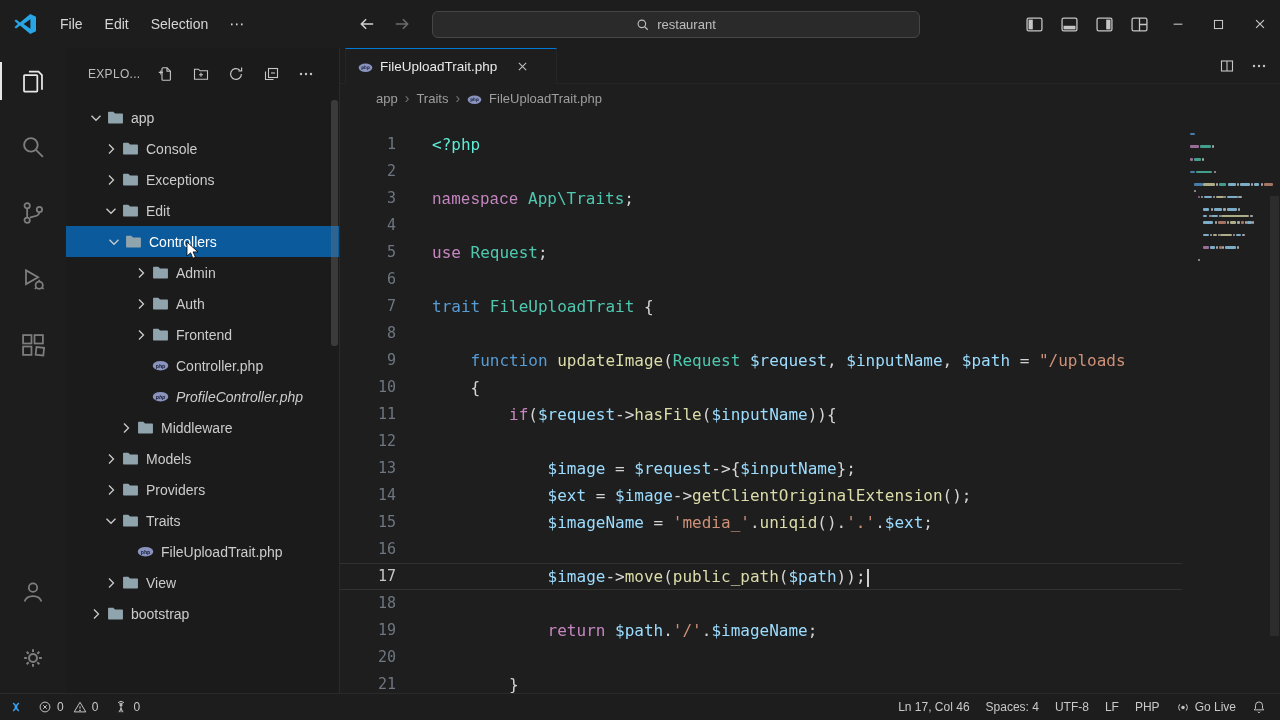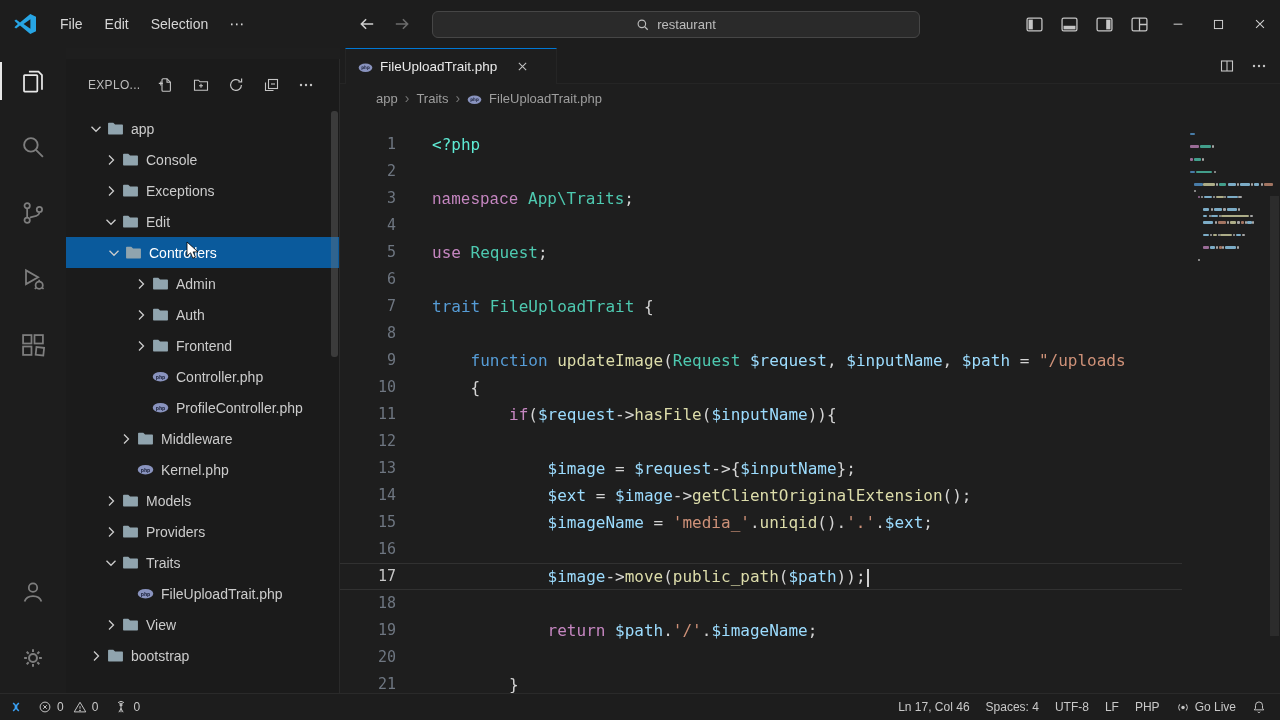--- a/index.html
+++ b/index.html
@@ -21,21 +21,21 @@
   .win-btn { width:41px; height:48px; display:flex; align-items:center; justify-content:center; color:#cfcfcf; }
 
   
   .activitybar { position:absolute; top:48px; left:0; width:66px; height:645px; background:#1d1d1d; z-index:4; }
   .ab-item { width:66px; height:66px; display:flex; align-items:center; justify-content:center; color:#7e7e7e; position:relative; }
   .ab-item.active { color:#e7e7e7; }
   .ab-item.active::before { content:""; position:absolute; left:0; top:14px; bottom:14px; width:2px; background:#e7e7e7; }
   .ab-bottom { position:absolute; bottom:2px; left:0; }
 
   
-  .sidebar { position:absolute; top:59px; left:66px; width:274px; height:645px; background:#1b1b1b; border-right:1px solid #2a2a2a; overflow:hidden; z-index:3; }
+  .sidebar { position:absolute; top:48px; left:66px; width:274px; height:645px; background:#1b1b1b; border-right:1px solid #2a2a2a; overflow:hidden; z-index:3; }
   .sb-header { height:52px; display:flex; align-items:center; padding:0 8px 0 22px; }
   .sb-title { font-size:12px; color:#bcbcbc; letter-spacing:.3px; white-space:nowrap; }
   .sb-actions { display:flex; align-items:center; margin-left:12px; gap:7px; }
   .sb-action { width:28px; height:26px; display:flex; align-items:center; justify-content:center; color:#c5c5c5; border-radius:5px; }
   .tree { position:absolute; top:54px; left:0; right:0; }
   .tree-row { height:31px; display:flex; align-items:center; font-size:14px; color:#cccccc; white-space:nowrap; overflow:hidden; }
   .tree-row.selected { color:#ffffff; }
   .chev { width:16px; height:16px; flex:none; display:flex; align-items:center; justify-content:center; }
   .t-icon { width:17px; height:17px; flex:none; margin:0 7px 0 3px; }
   .sb-scrollbar { position:absolute; right:1px; top:52px; width:7px; height:246px; background:rgba(121,121,121,0.35); border-radius:3px; }
@@ -356,21 +356,21 @@
       <div class="tree-row" style="padding-left: 67px;">
         <span class="chev"></span>
         <span class="t-icon">
           <svg width="17" height="17" viewBox="0 0 16 16">
             <ellipse cx="8" cy="8.2" rx="7.3" ry="4.5" fill="#8993be"></ellipse>
             <text x="8" y="10.1" text-anchor="middle" font-size="5" font-weight="bold" fill="#1a2038" font-family="DejaVu Sans Mono, monospace">php</text>
           </svg>
         </span>
         <span>Controller.php</span>
       </div>
-      <div class="tree-row" style="padding-left: 67px;">
+      <div class="tree-row" style="padding-left: 67px; font-style: italic;">
         <span class="chev"></span>
         <span class="t-icon">
           <svg width="17" height="17" viewBox="0 0 16 16">
             <ellipse cx="8" cy="8.2" rx="7.3" ry="4.5" fill="#8993be"></ellipse>
             <text x="8" y="10.1" text-anchor="middle" font-size="5" font-weight="bold" fill="#1a2038" font-family="DejaVu Sans Mono, monospace">php</text>
           </svg>
         </span>
         <span>ProfileController.php</span>
       </div>
       <div class="tree-row" style="padding-left: 52px;">
@@ -378,30 +378,20 @@
           <svg width="16" height="16" viewBox="0 0 16 16">
             <path d="M6 3.5L10.5 8 6 12.5" fill="none" stroke="#cccccc" stroke-width="1.3"></path>
           </svg>
         </span>
         <span class="t-icon">
           <svg width="17" height="17" viewBox="0 0 16 16">
             <path d="M1 3.2c0-.4.3-.7.7-.7h4.2l1.7 1.7h6.7c.4 0 .7.3.7.7v8c0 .4-.3.7-.7.7H1.7a.7.7 0 0 1-.7-.7z" fill="#90a4ae"></path>
           </svg>
         </span>
         <span>Middleware</span>
-      </div>
-      <div class="tree-row" style="padding-left: 52px;">
-        <span class="chev"></span>
-        <span class="t-icon">
-          <svg width="17" height="17" viewBox="0 0 16 16">
-            <ellipse cx="8" cy="8.2" rx="7.3" ry="4.5" fill="#8993be"></ellipse>
-            <text x="8" y="10.1" text-anchor="middle" font-size="5" font-weight="bold" fill="#1a2038" font-family="DejaVu Sans Mono, monospace">php</text>
-          </svg>
-        </span>
-        <span>Kernel.php</span>
       </div>
       <div class="tree-row" style="padding-left: 37px;">
         <span class="chev">
           <svg width="16" height="16" viewBox="0 0 16 16">
             <path d="M6 3.5L10.5 8 6 12.5" fill="none" stroke="#cccccc" stroke-width="1.3"></path>
           </svg>
         </span>
         <span class="t-icon">
           <svg width="17" height="17" viewBox="0 0 16 16">
             <path d="M1 3.2c0-.4.3-.7.7-.7h4.2l1.7 1.7h6.7c.4 0 .7.3.7.7v8c0 .4-.3.7-.7.7H1.7a.7.7 0 0 1-.7-.7z" fill="#90a4ae"></path>

